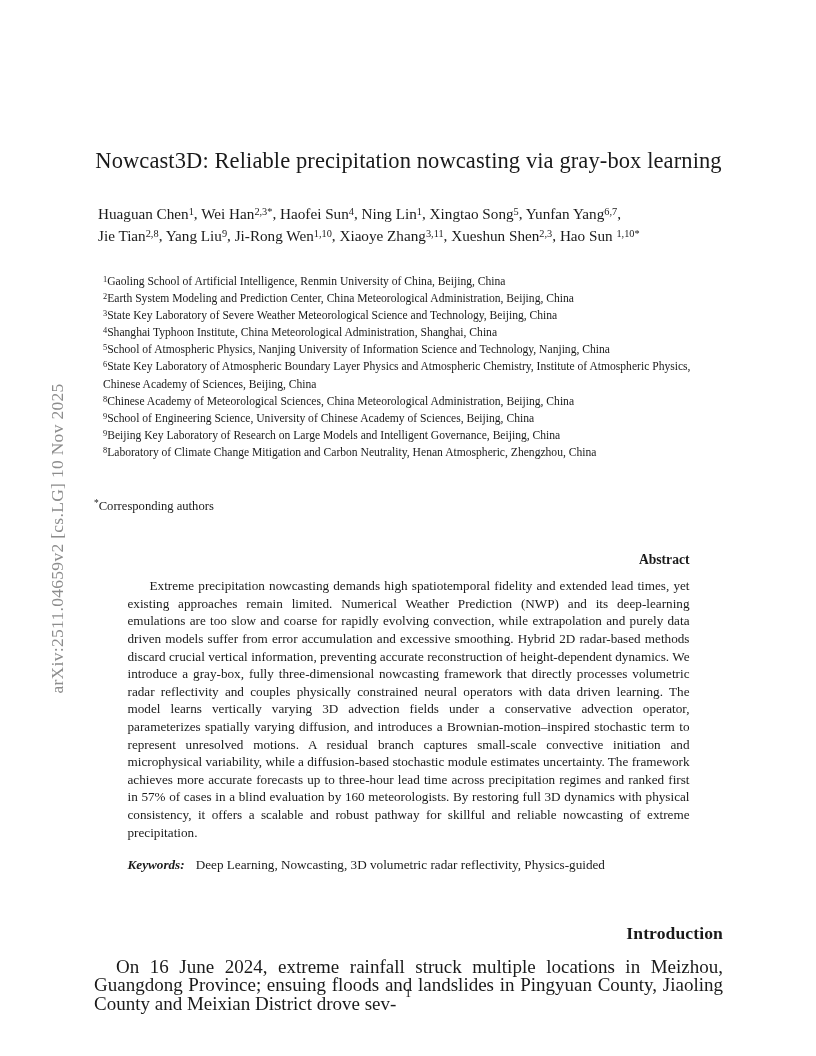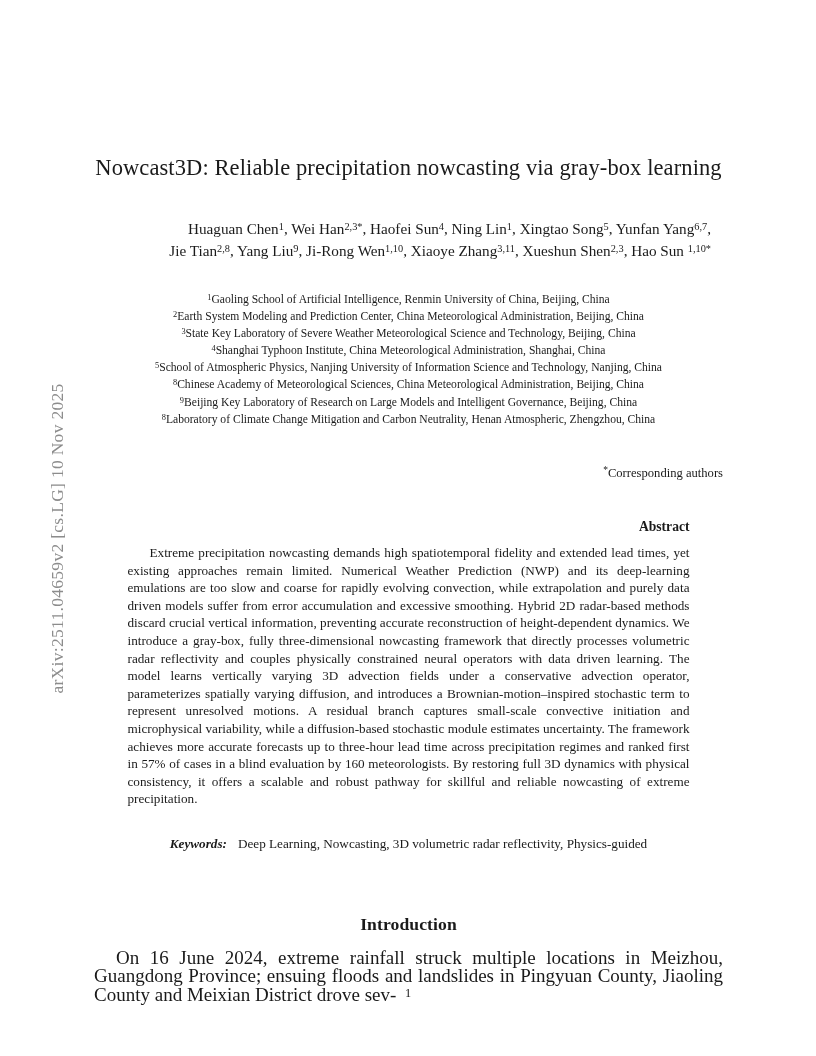--- a/index.html
+++ b/index.html
@@ -43,71 +43,71 @@
   #page {
     position: absolute;
     left: 0;
     top: 0;
     width: 816px;
     height: 1056px;
   }
   .content {
     position: absolute;
     left: 94px;
-    top: 7px;
+    top: 0;
     width: 629px;
   }
 
   
   #paper-title {
     margin: 0;
     padding-top: 146px;
     font-size: 22.5px;
     font-weight: normal;
     line-height: 30px;
     text-align: center;
     letter-spacing: 0.1px;
   }
 
   
   #author-list {
-    margin: 12px;
+    margin: 4px;
     padding-top: 23px;
     font-size: 15.2px;
     line-height: 22px;
-    text-align: right;
+    text-align: left;
   }
   sup {
     font-size: 0.68em;
     vertical-align: 0.42em;
     line-height: 0;
   }
 
   
   #affiliation-list {
     margin: 9px;
     padding-top: 17px;
     font-size: 11.6px;
     line-height: 17.1px;
-    text-align: center;
+    text-align: left;
   }
   .affiliation {
     display: block;
   }
   .affiliation sup {
     font-size: 0.72em;
     vertical-align: 0.40em;
   }
 
   
   #corresponding-note {
     margin: 0;
     padding-top: 28px;
     font-size: 12.6px;
-    text-align: right;
+    text-align: left;
   }
   #corresponding-note .star {
     font-size: 0.75em;
     vertical-align: 0.45em;
   }
 
   
   #abstract-block {
     margin: 0 auto;
     padding-top: 38px;
@@ -122,41 +122,41 @@
   #abstract-text {
     margin: 0;
     padding-top: 9px;
     font-size: 13.2px;
     line-height: 17.6px;
     text-align: justify;
     text-indent: 22px;
     hyphens: auto;
   }
   #keywords-line {
-    margin: 12px;
+    margin: 0;
     padding-top: 15px;
     font-size: 13.2px;
     line-height: 17.6px;
-    text-align: center;
+    text-align: left;
   }
   #keywords-label {
     font-weight: bold;
     font-style: italic;
     margin-right: 11px;
   }
 
   
   #introduction-section {
     padding-top: 49px;
   }
   #introduction-heading {
     margin: 0;
     font-size: 17.6px;
     font-weight: bold;
-    text-align: center;
+    text-align: right;
     letter-spacing: 0.1px;
   }
   #introduction-text {
     margin: 0;
     padding-top: 14px;
     font-size: 19px;
     line-height: 18.6px;
     text-align: justify;
     text-indent: 22px;
   }
@@ -202,21 +202,23 @@
         <span>Hao Sun <sup>1,10*</sup></span>
       </div>
     </div>
 
     <div id="affiliation-list">
       <span class="affiliation"><sup>1</sup><span>Gaoling School of Artificial Intelligence, Renmin University of China, Beijing, China</span></span>
       <span class="affiliation"><sup>2</sup><span>Earth System Modeling and Prediction Center, China Meteorological Administration, Beijing, China</span></span>
       <span class="affiliation"><sup>3</sup><span>State Key Laboratory of Severe Weather Meteorological Science and Technology, Beijing, China</span></span>
       <span class="affiliation"><sup>4</sup><span>Shanghai Typhoon Institute, China Meteorological Administration, Shanghai, China</span></span>
       <span class="affiliation"><sup>5</sup><span>School of Atmospheric Physics, Nanjing University of Information Science and Technology, Nanjing, China</span></span>
+      <span class="affiliation"><sup>6</sup><span>State Key Laboratory of Atmospheric Boundary Layer Physics and Atmospheric Chemistry, Institute of Atmospheric Physics, Chinese Academy of Sciences, Beijing, China</span></span>
       <span class="affiliation"><sup>8</sup><span>Chinese Academy of Meteorological Sciences, China Meteorological Administration, Beijing, China</span></span>
+      <span class="affiliation"><sup>9</sup><span>School of Engineering Science, University of Chinese Academy of Sciences, Beijing, China</span></span>
       <span class="affiliation"><sup>9</sup><span>Beijing Key Laboratory of Research on Large Models and Intelligent Governance, Beijing, China</span></span>
       <span class="affiliation"><sup>8</sup><span>Laboratory of Climate Change Mitigation and Carbon Neutrality, Henan Atmospheric, Zhengzhou, China</span></span>
     </div>
 
     <p id="corresponding-note"><span class="star">*</span><span>Corresponding authors</span></p>
 
     <div id="abstract-block">
       <h2 id="abstract-heading">Abstract</h2>
       <p id="abstract-text">Extreme precipitation nowcasting demands high spatiotemporal fidelity and extended lead times, yet existing approaches remain limited. Numerical Weather Prediction (NWP) and its deep-learning emulations are too slow and coarse for rapidly evolving convection, while extrapolation and purely data driven models suffer from error accumulation and excessive smoothing. Hybrid 2D radar-based methods discard crucial vertical information, preventing accurate reconstruction of height-dependent dynamics. We introduce a gray-box, fully three-dimensional nowcasting framework that directly processes volumetric radar reflectivity and couples physically constrained neural operators with data driven learning. The model learns vertically varying 3D advection fields under a conservative advection operator, parameterizes spatially varying diffusion, and introduces a Brownian-motion–inspired stochastic term to represent unresolved motions. A residual branch captures small-scale convective initiation and microphysical variability, while a diffusion-based stochastic module estimates uncertainty. The framework achieves more accurate forecasts up to three-hour lead time across precipitation regimes and ranked first in 57% of cases in a blind evaluation by 160 meteorologists. By restoring full 3D dynamics with physical consistency, it offers a scalable and robust pathway for skillful and reliable nowcasting of extreme precipitation.</p>
       <p id="keywords-line"><span id="keywords-label">Keywords:</span><span>Deep Learning, Nowcasting, 3D volumetric radar reflectivity, Physics-guided</span></p>

